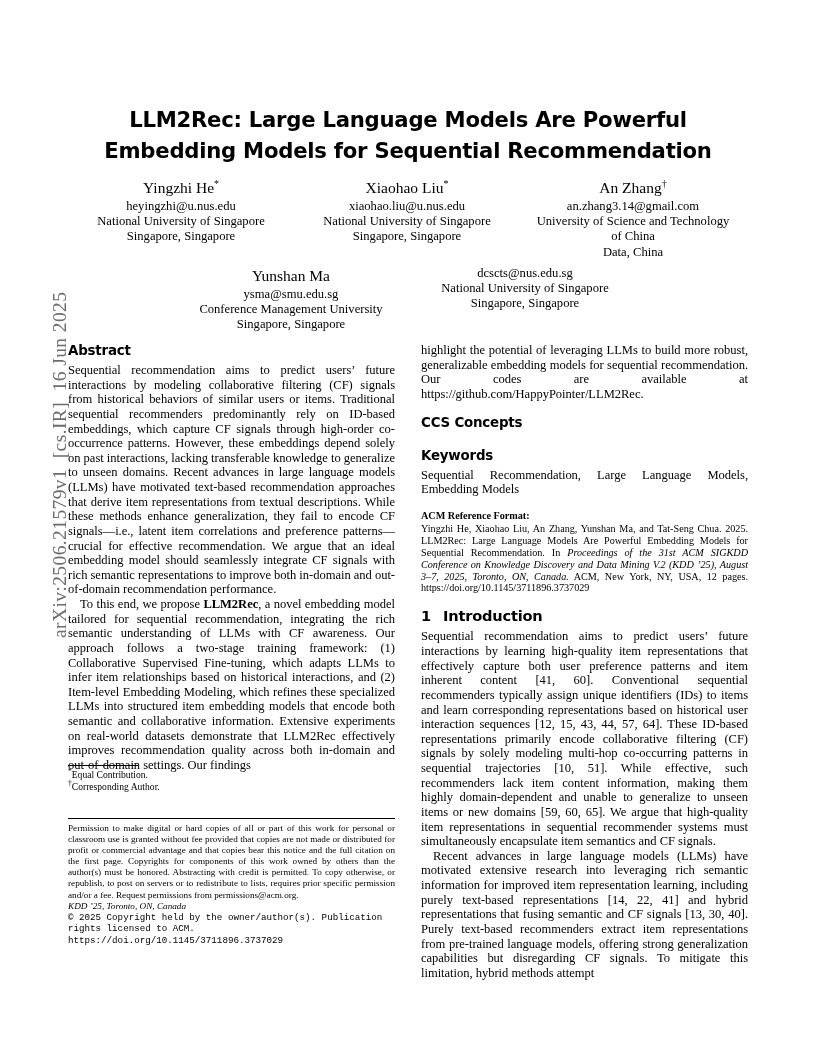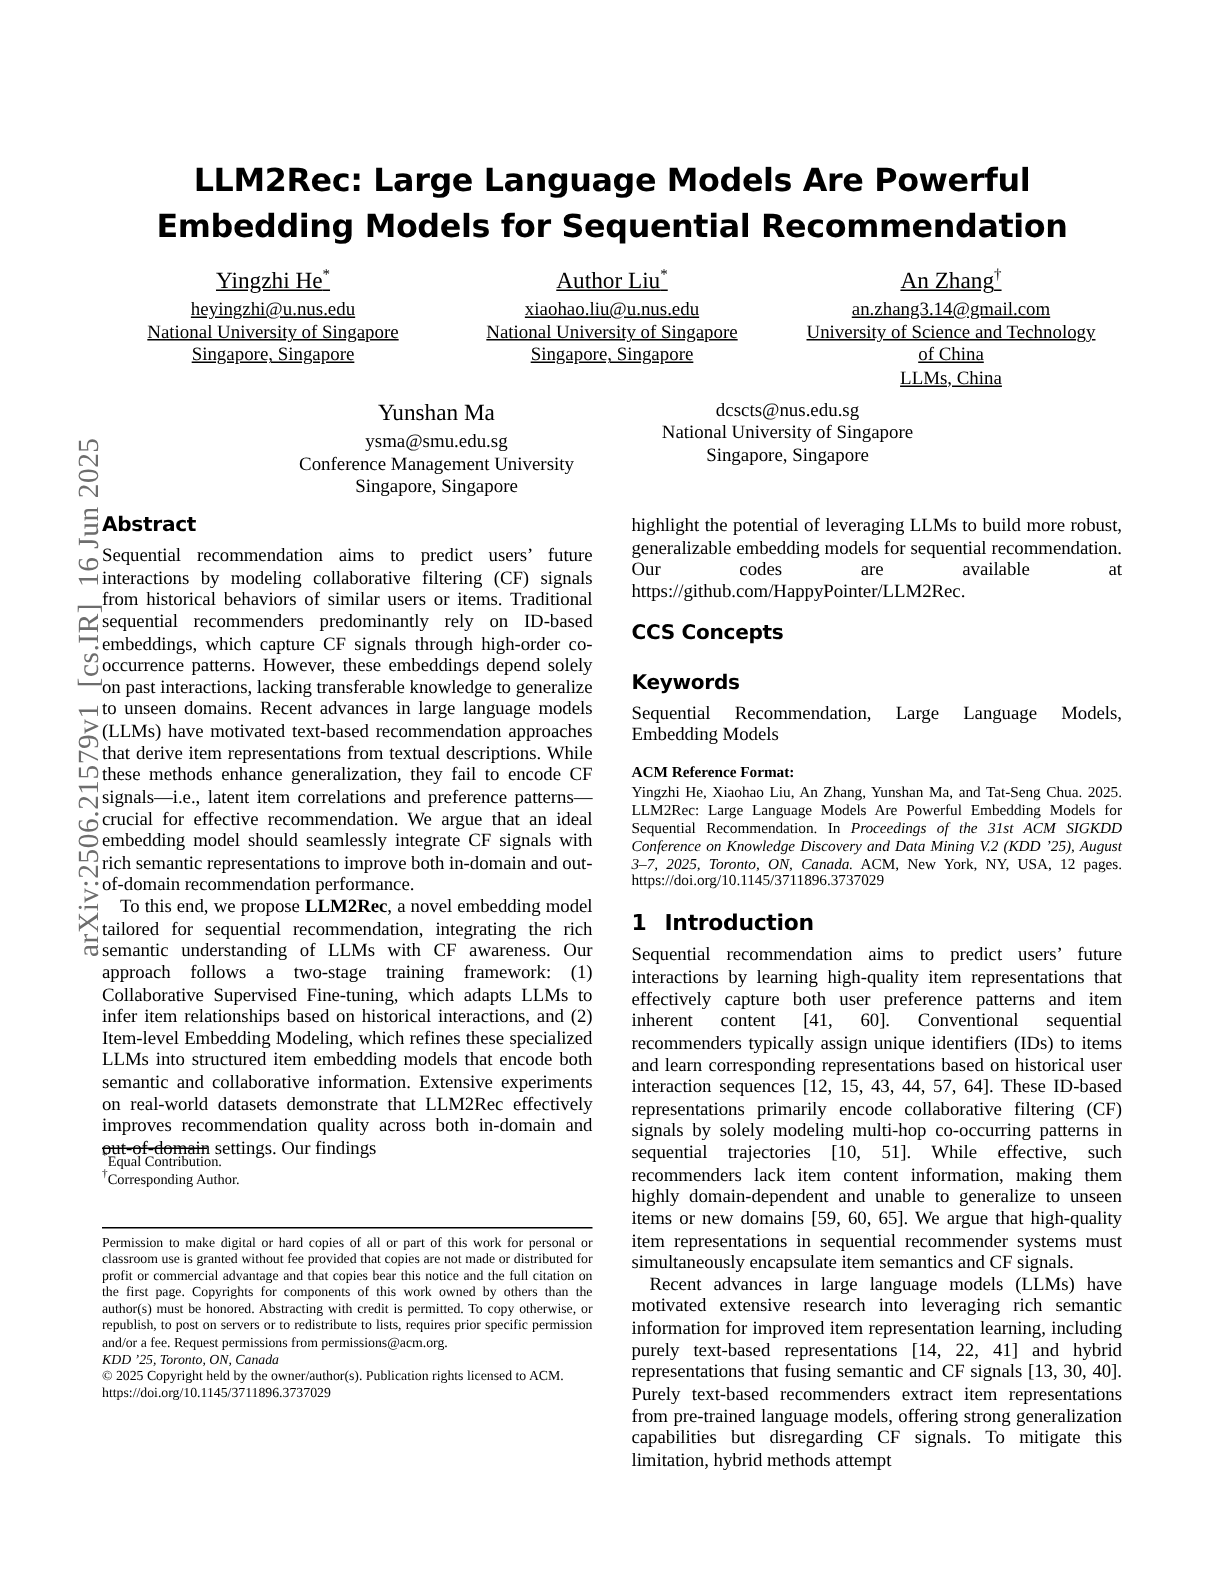--- a/index.html
+++ b/index.html
@@ -68,22 +68,21 @@
     padding: 0 36px;
   }
 
   
   #authors-row-1 {
     position: absolute;
     left: 68px;
     top: 178px;
     width: 680px;
     display: flex;
-    justify-content: center;
-    text-decoration: underline;
+    justify-content: flex-start;
   }
   #authors-row-2 {
     position: absolute;
     left: 178px;
     top: 266px;
     width: 460px;
     display: flex;
     justify-content: space-between;
   }
   .author-block {
@@ -211,20 +210,21 @@
   .copy-venue {
     font-size: 9.2px;
     line-height: 11.4px;
     font-style: italic;
     margin: 0;
   }
   .copy-small {
     font-size: 9.2px;
     line-height: 11.4px;
     margin: 0;
+    font-family: Liberation Mono, monospace;
   }
 </style>
 </head>
 <body>
 
 <div id="arxiv-stamp">
   <div class="stamp-text">arXiv:2506.21579v1  [cs.IR]  16 Jun 2025</div>
 </div>
 
 <div id="page">
@@ -236,32 +236,32 @@
   <div id="authors-row-1">
 
     <div class="author-block">
       <div class="author-name"><span>Yingzhi He</span><sup>*</sup></div>
       <div class="author-line">heyingzhi@u.nus.edu</div>
       <div class="author-line">National University of Singapore</div>
       <div class="author-line">Singapore, Singapore</div>
     </div>
 
     <div class="author-block">
-      <div class="author-name"><span>Author Liu</span><sup>*</sup></div>
+      <div class="author-name"><span>Xiaohao Liu</span><sup>*</sup></div>
       <div class="author-line">xiaohao.liu@u.nus.edu</div>
       <div class="author-line">National University of Singapore</div>
       <div class="author-line">Singapore, Singapore</div>
     </div>
 
     <div class="author-block">
       <div class="author-name"><span>An Zhang</span><sup>†</sup></div>
       <div class="author-line">an.zhang3.14@gmail.com</div>
       <div class="author-line">University of Science and Technology</div>
       <div class="author-line">of China</div>
-      <div class="author-line">LLMs, China</div>
+      <div class="author-line">Data, China</div>
     </div>
 
   </div>
 
   <div id="authors-row-2">
 
     <div class="author-block">
       <div class="author-name">Yunshan Ma</div>
       <div class="author-line">ysma@smu.edu.sg</div>
       <div class="author-line">Conference Management University</div>

